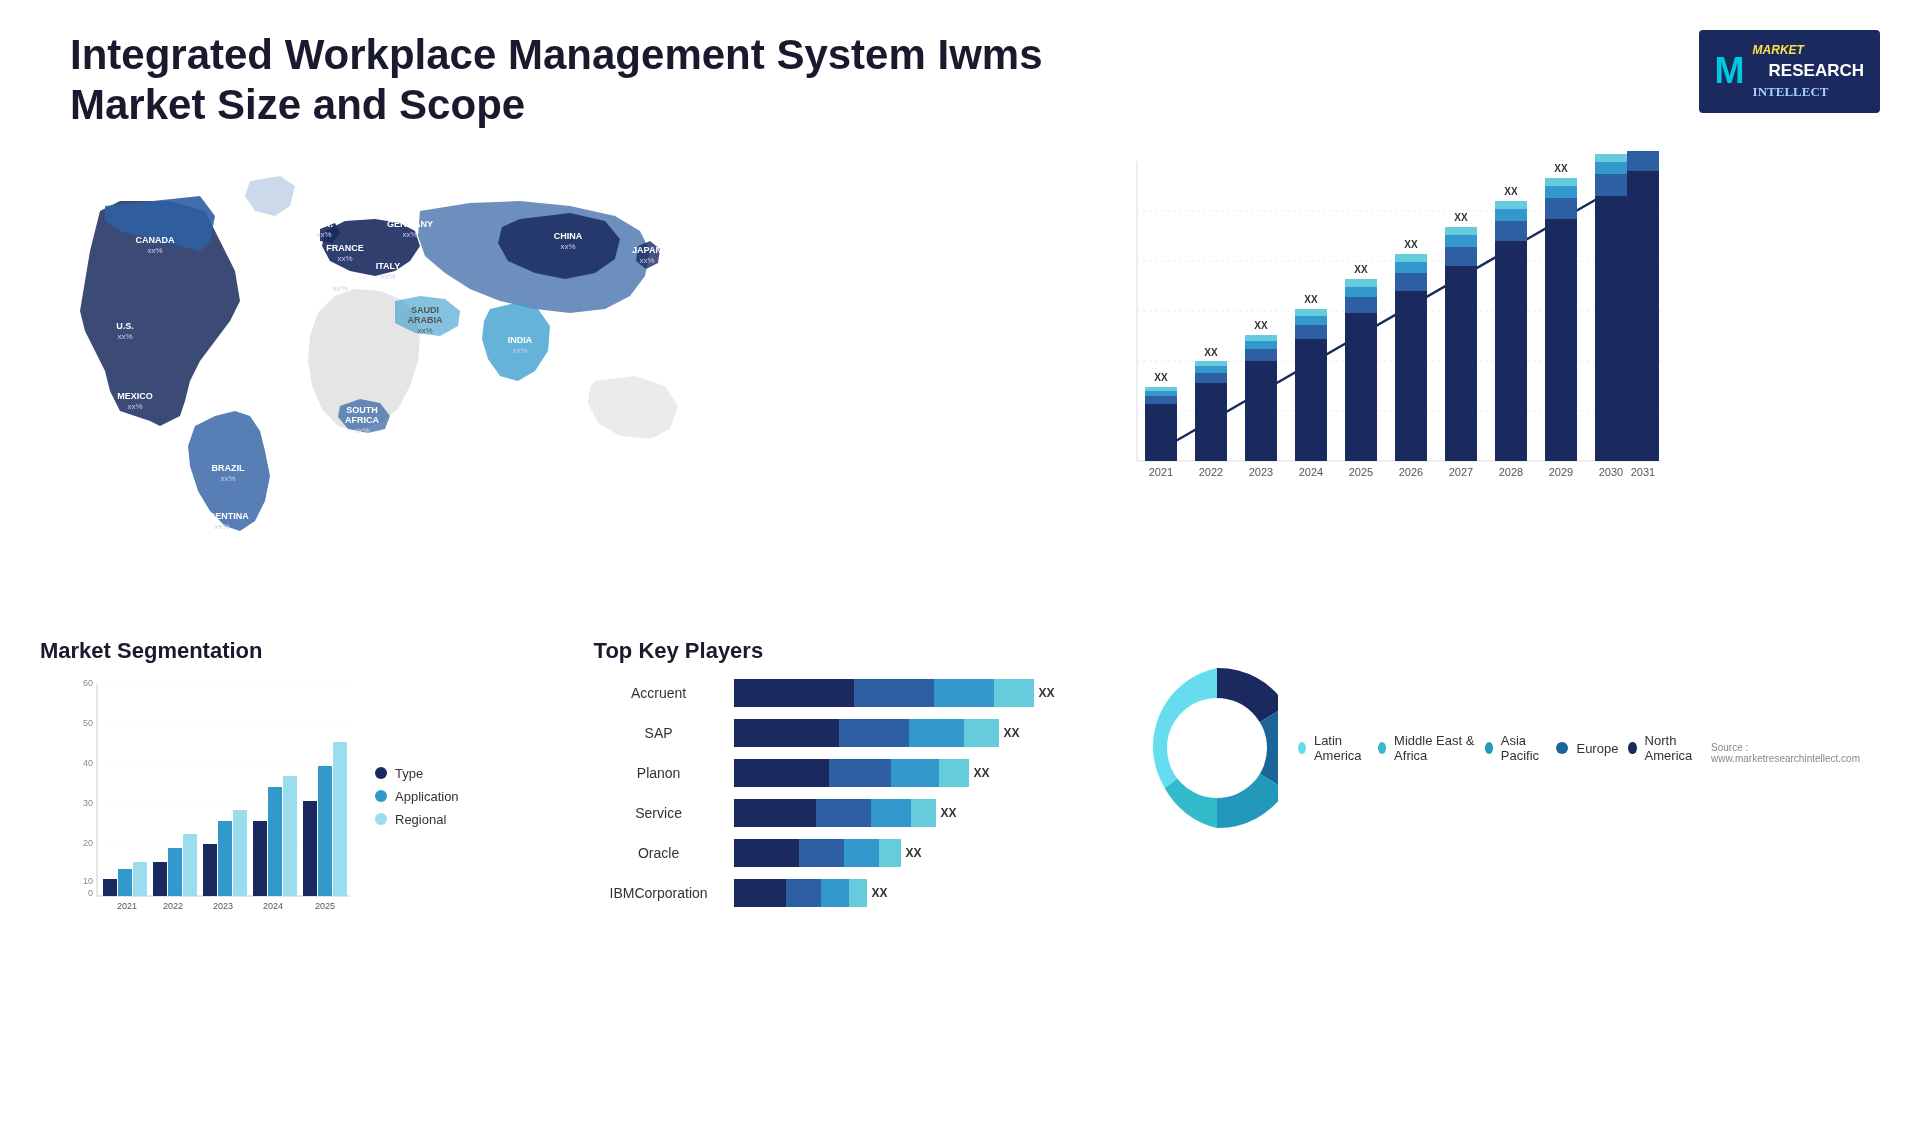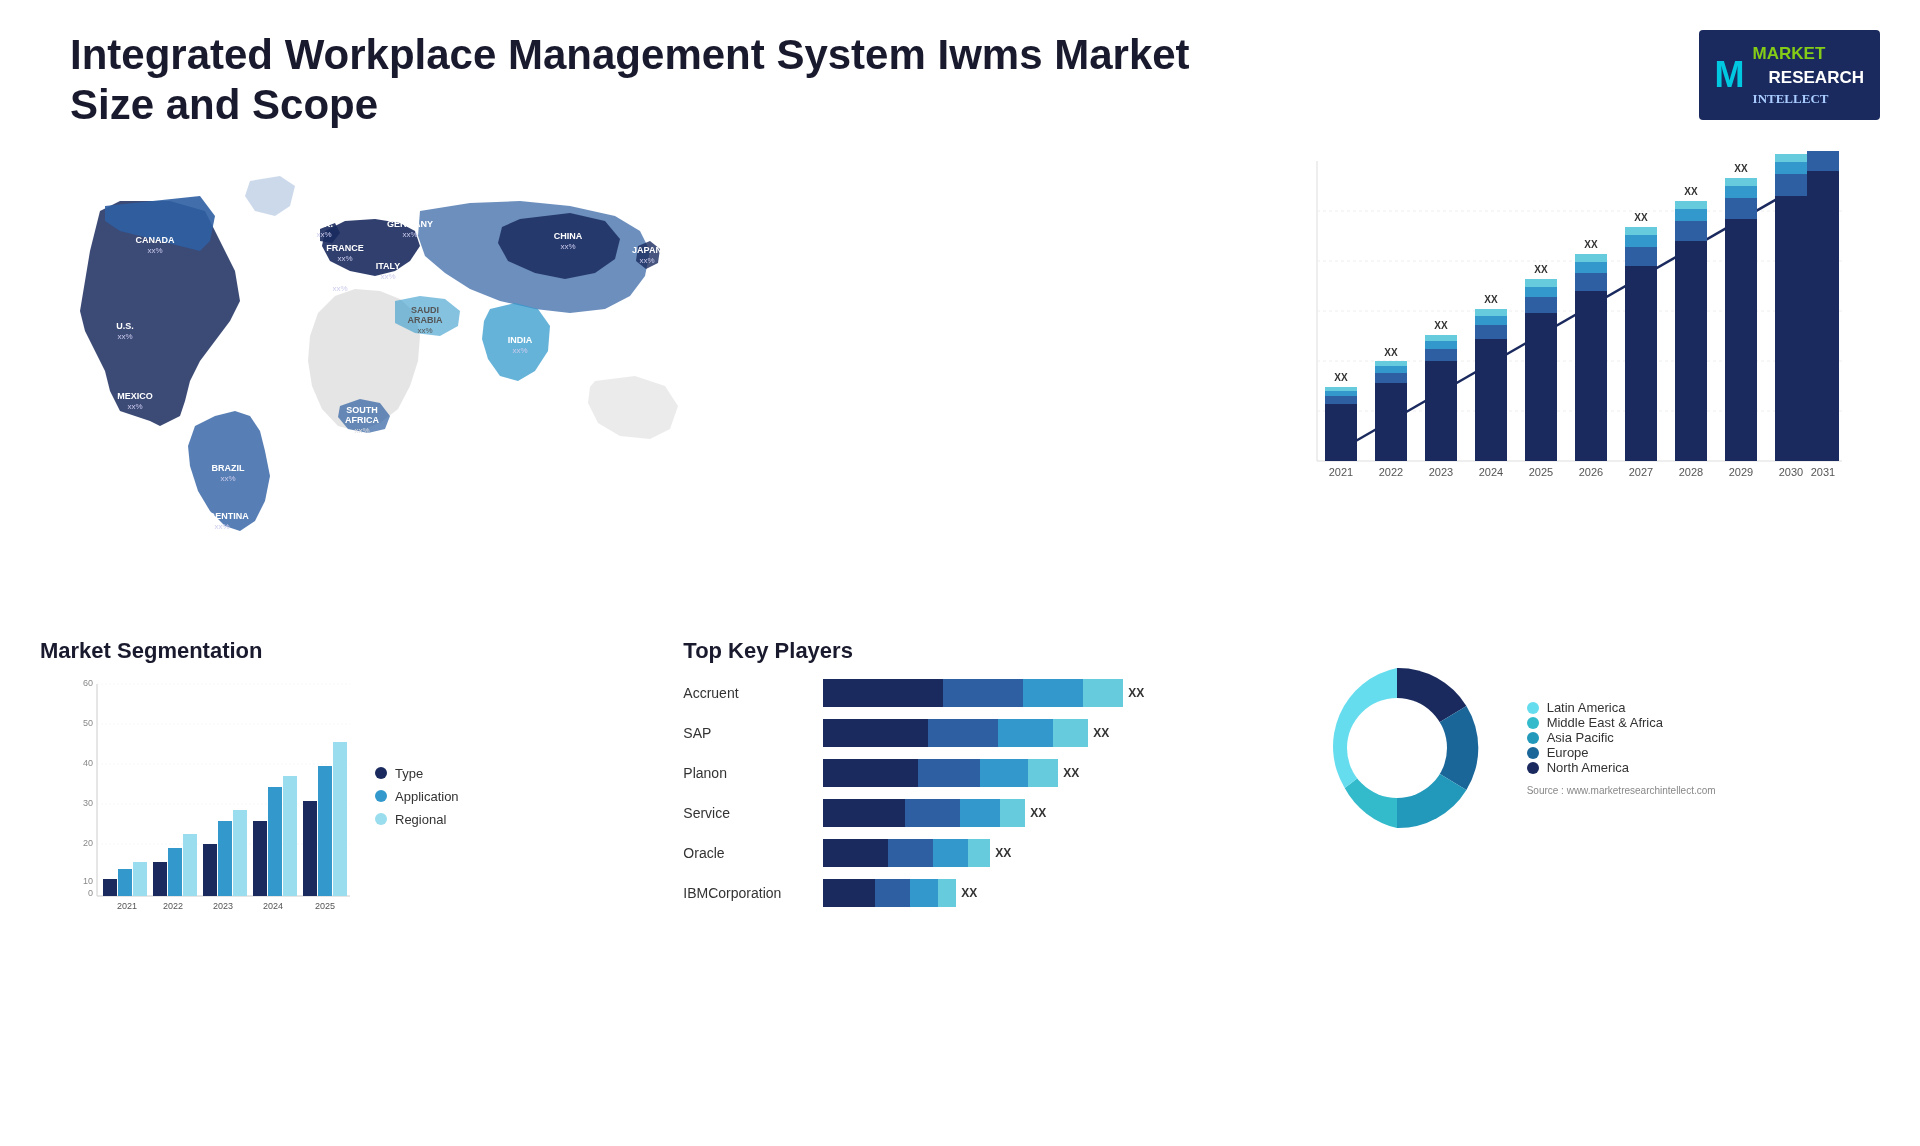--- a/index.html
+++ b/index.html
@@ -62,21 +62,21 @@
     .logo-m {
       font-size: 36px;
       font-weight: 900;
       color: #00c8e0;
     }
 
     .logo-text {
       text-align: left;
     }
 
-    .logo-text .line1 { font-size: 17px; color: #84cc16; }
+    .logo-text .line1 { font-size: 12px; color: #fde047; font-style: italic; }
     .logo-text .line2 { font-size: 17px; font-weight: 900; color: white; padding-left: 16px; }
     .logo-text .line3 { font-size: 13px; color: #aaccff; font-family: Liberation Serif, serif; }
 
     
     .map-section {
       grid-column: 1 / 3;
       grid-row: 2;
       padding: 10px 0;
       position: relative;
     }
@@ -162,21 +162,21 @@
       display: flex;
       align-items: center;
       margin-bottom: 12px;
       gap: 10px;
     }
 
     .kp-label {
       width: 130px;
       font-size: 14px;
       color: #333;
-      text-align: left;
+      text-align: center;
     }
 
     .kp-bar-container {
       flex: 1;
       display: flex;
       align-items: center;
       gap: 5px;
     }
 
     .kp-bar {
@@ -200,21 +200,22 @@
     }
 
     .reg-chart-area {
       display: flex;
       align-items: center;
       gap: 20px;
     }
 
     .reg-legend {
       display: flex;
-      flex-direction: column;
+      flex-direction: row;
+      gap: 10px;
     }
 
     .seg-chart-wrapper {
       position: relative;
       padding-left: 35px;
     }
   </style>
 </head>
 <body>
 

